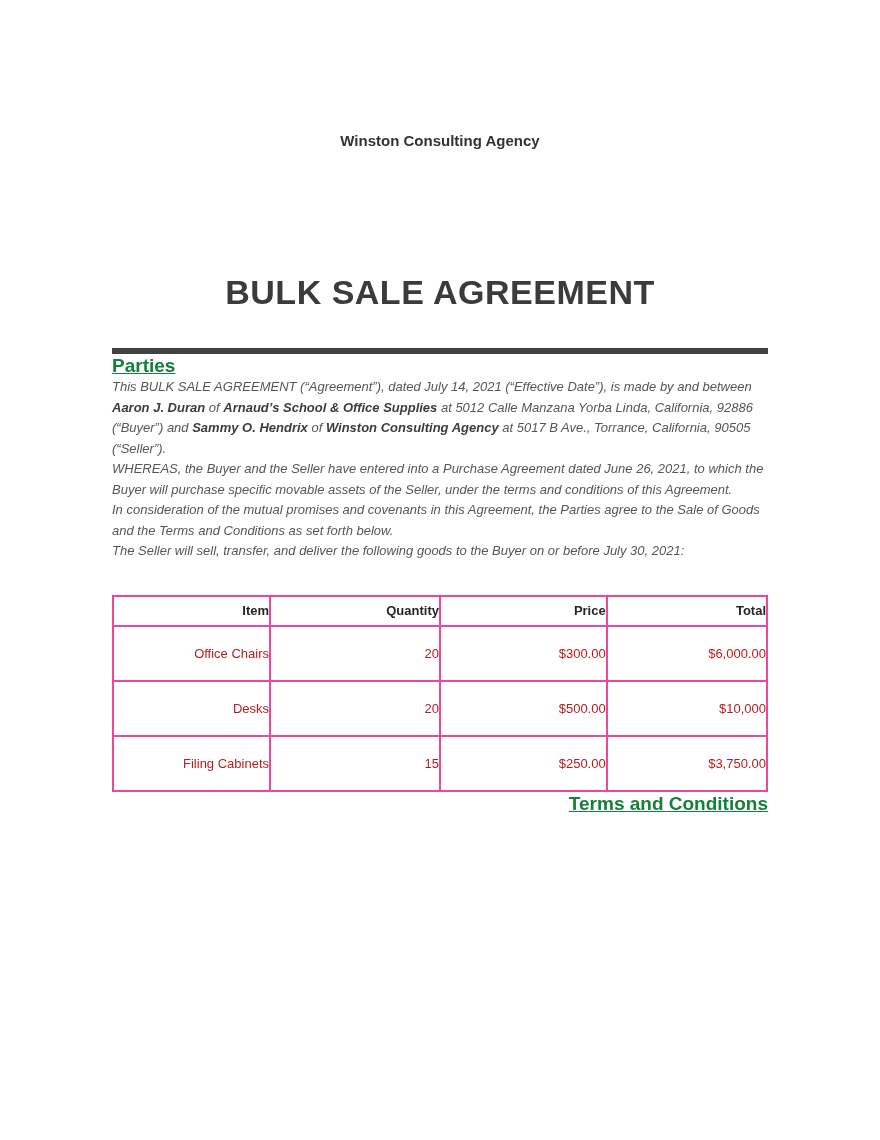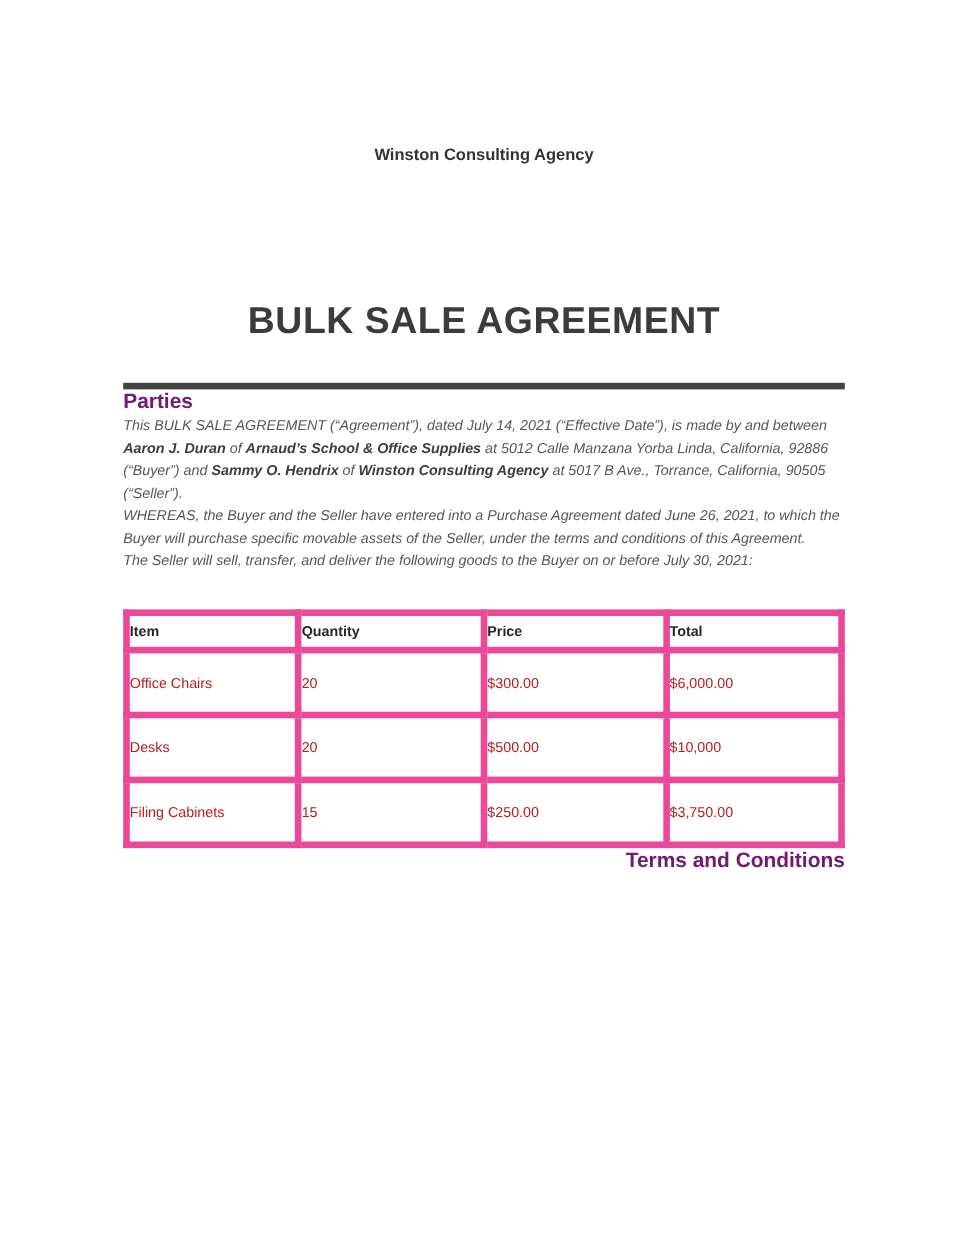--- a/index.html
+++ b/index.html
@@ -41,22 +41,23 @@
   .title-rule {
     margin-top: 32px;
     height: 6px;
     background: #424242;
     border: none;
   }
   h2.section-heading {
     margin: 0;
     font-size: 19px;
     font-weight: 700;
-    color: #701a75;
+    color: #15803d;
     line-height: 23px;
+    text-decoration: underline;
   }
   .h-parties { margin-top: 50px; }
   .h-goods   { margin-top: 64px; }
   .h-terms   { margin-top: 85px; text-align: right; }
   p.body-text {
     margin: 0;
     font-size: 13px;
     line-height: 20.5px;
     color: #565656;
     font-style: italic;
@@ -66,22 +67,22 @@
   .p-whereas { margin-top: 25px; }
   .p-consid  { margin-top: 24px; }
   .p-goods   { margin-top: 31px; }
   table.goods {
     margin-top: 33px;
     width: 100%;
     border-collapse: collapse;
     table-layout: fixed;
   }
   table.goods th, table.goods td {
-    border: 6px solid #ec4899;
-    text-align: left;
+    border: 2px solid #ec4899;
+    text-align: right;
     vertical-align: middle;
     padding: 0;
     font-size: 13px;
   }
   table.goods th {
     height: 28px;
     font-weight: 700;
     color: #262626;
   }
   table.goods td {
@@ -102,20 +103,21 @@
   <div class="content">
     <h1 class="doc-title">BULK SALE AGREEMENT</h1>
     <div class="title-rule"></div>
 
     <h2 class="section-heading h-parties">Parties</h2>
 
     <p class="body-text p-intro"><span>This BULK SALE AGREEMENT (“Agreement”), dated July 14, 2021 (“Effective Date”), is made by and between </span><b>Aaron J. Duran</b><span> of </span><b>Arnaud’s School &amp; Office Supplies</b><span> at 5012 Calle Manzana Yorba Linda, California, 92886 (“Buyer”) and </span><b>Sammy O. Hendrix</b><span> of </span><b>Winston Consulting Agency</b><span> at 5017 B Ave., Torrance, California, 90505 (“Seller”).</span></p>
 
     <p class="body-text p-whereas">WHEREAS, the Buyer and the Seller have entered into a Purchase Agreement dated June 26, 2021, to which the Buyer will purchase specific movable assets of the Seller, under the terms and conditions of this Agreement.</p>
 
+    <p class="body-text p-consid">In consideration of the mutual promises and covenants in this Agreement, the Parties agree to the Sale of Goods and the Terms and Conditions as set forth below.</p>
 
 
     <p class="body-text p-goods">The Seller will sell, transfer, and deliver the following goods to the Buyer on or before July 30, 2021:</p>
 
     <table class="goods">
       <thead>
         <tr>
           <th class="col-item">Item</th>
           <th class="col-qty">Quantity</th>
           <th class="col-price">Price</th>

